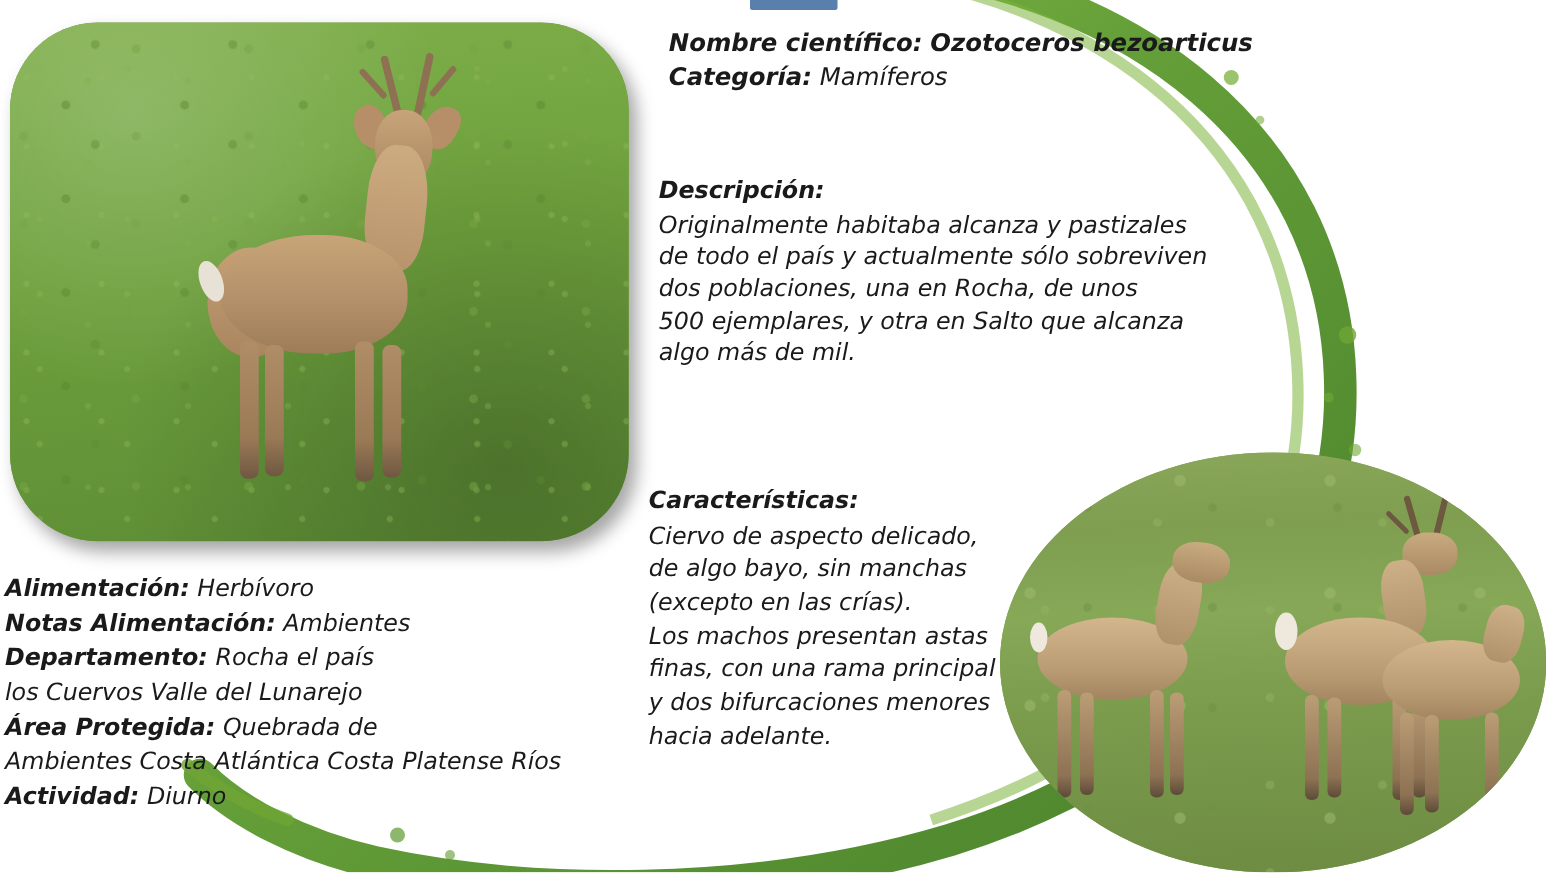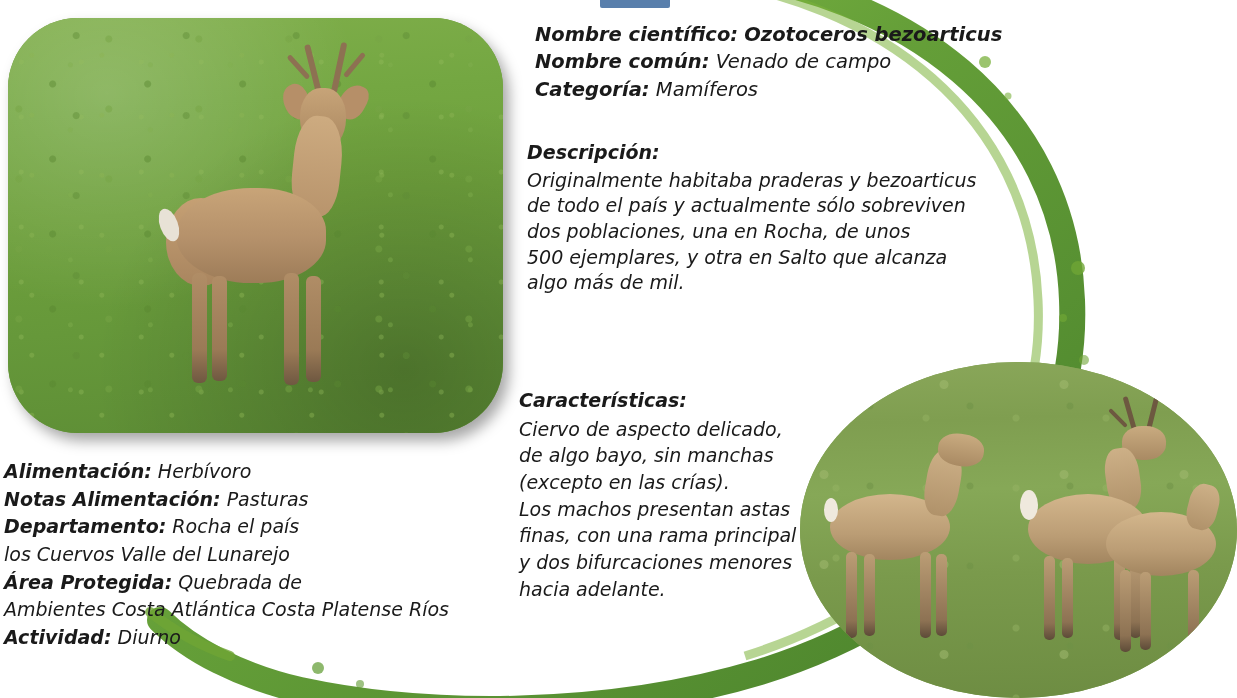--- a/index.html
+++ b/index.html
@@ -363,32 +363,28 @@
       <div class="lg" style="left:88px; top:88px; height:82px;"></div>
     </div>
   </div>
 
   <div class="txt head-block">
     <div class="line">
       <span class="lbl">Nombre científico:</span>
       <span class="lbl">Ozotoceros bezoarticus</span>
     </div>
     <div class="line">
-      <span class="lbl">Nombre común:</span>
-      <span class="val">Venado de campo</span>
-    </div>
-    <div class="line">
       <span class="lbl">Categoría:</span>
       <span class="val">Mamíferos</span>
     </div>
   </div>
 
   <div class="txt desc-block">
     <div class="heading">Descripción:</div>
-    <div class="line val">Originalmente habitaba praderas y bezoarticus</div>
+    <div class="line val">Originalmente habitaba alcanza y pastizales</div>
     <div class="line val">de todo el país y actualmente sólo sobreviven</div>
     <div class="line val">dos poblaciones, una en Rocha, de unos</div>
     <div class="line val">500 ejemplares, y otra en Salto que alcanza</div>
     <div class="line val">algo más de mil.</div>
   </div>
 
   <div class="txt carac-block">
     <div class="heading">Características:</div>
     <div class="line val">Ciervo de aspecto delicado,</div>
     <div class="line val">de algo bayo, sin manchas</div>
@@ -399,21 +395,21 @@
     <div class="line val">hacia adelante.</div>
   </div>
 
   <div class="txt left-block">
     <div class="line">
       <span class="lbl">Alimentación:</span>
       <span class="val">Herbívoro</span>
     </div>
     <div class="line">
       <span class="lbl">Notas Alimentación:</span>
-      <span class="val">Pasturas</span>
+      <span class="val">Ambientes</span>
     </div>
     <div class="line">
       <span class="lbl">Departamento:</span>
       <span class="val">Rocha el país</span>
     </div>
     <div class="line val">los Cuervos Valle del Lunarejo</div>
     <div class="line">
       <span class="lbl">Área Protegida:</span>
       <span class="val">Quebrada de</span>
     </div>

